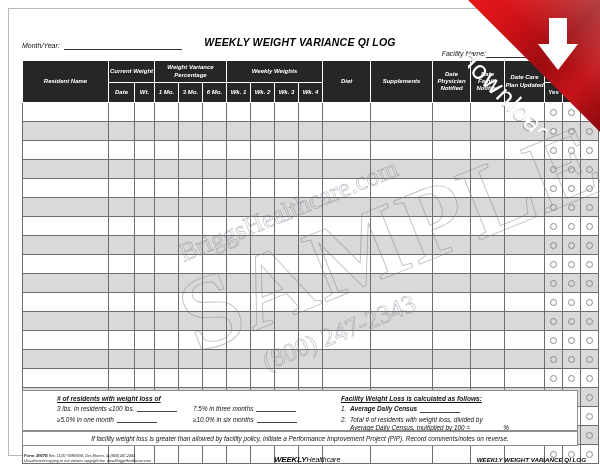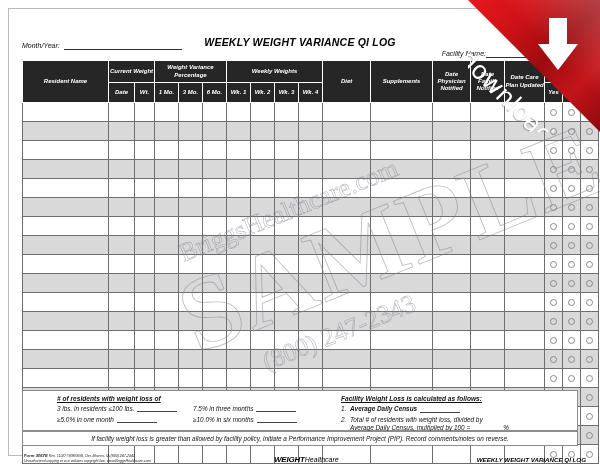--- a/index.html
+++ b/index.html
@@ -888,21 +888,21 @@
       <div class="pip-text">If facility weight loss is greater than allowed by facility policy, initiate a Performance Improvement Project (PIP). Record comments/notes on reverse.</div>
     </div>
 
     <div class="footer">
       <div class="foot-left">
         <span class="formno">Form 3067E</span>
         <span>Rev. 11/20   ©BRIGGS, Des Moines, IA  (800) 247-2343</span><br>
         <span>Unauthorized copying or use violates copyright law.  www.BriggsHealthcare.com</span>
       </div>
       <div class="foot-brand">
-        <span class="b1">WEIGHT</span><span class="b2">Healthcare</span>
+        <span class="b1">WEEKLY</span><span class="b2">Healthcare</span>
       </div>
       <div class="foot-right">WEEKLY WEIGHT VARIANCE QI LOG</div>
     </div>
 
   </div>
 
   <div class="wm-layer">
     <div class="wm wm-sample">SAMPLE</div>
     <div class="wm wm-brand">BriggsHealthcare.com</div>
     <div class="wm wm-phone">(800) 247-2343</div>

